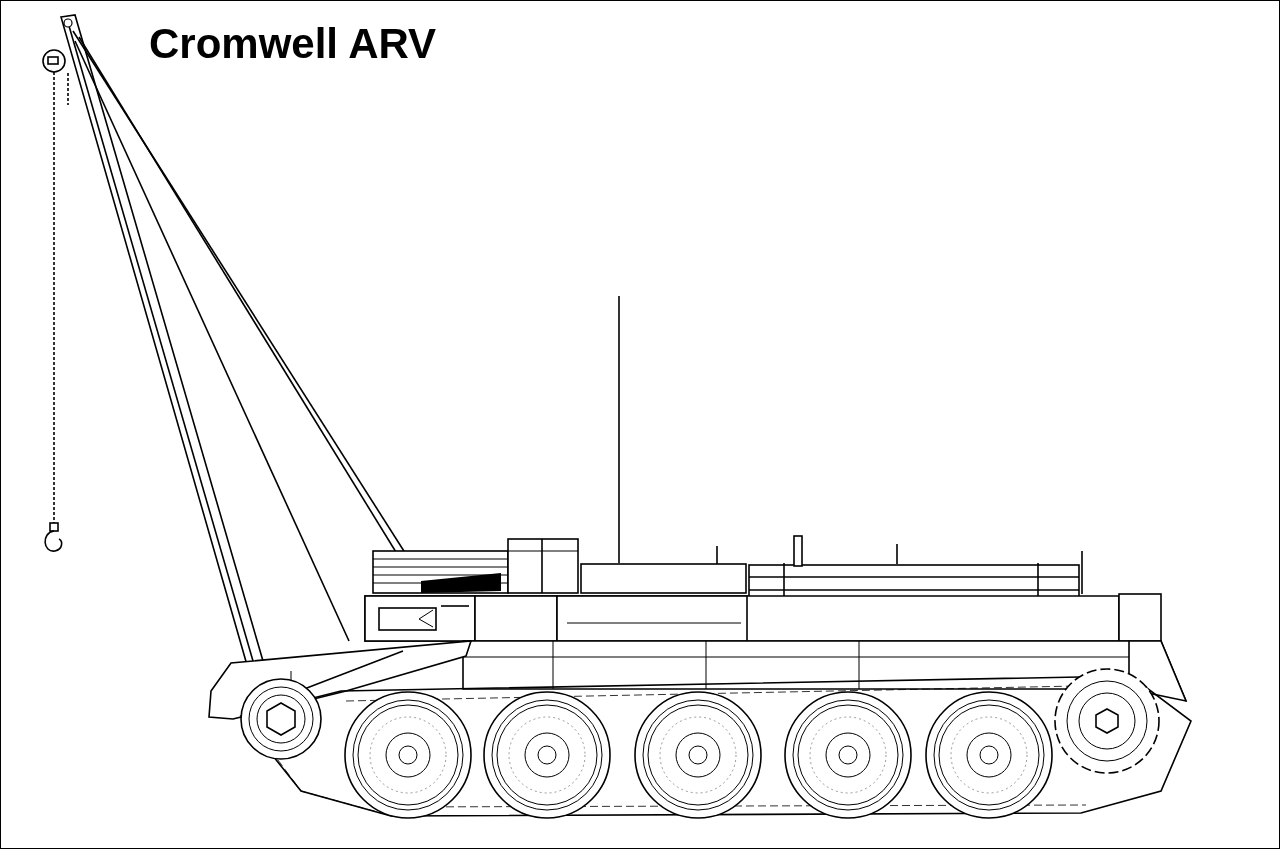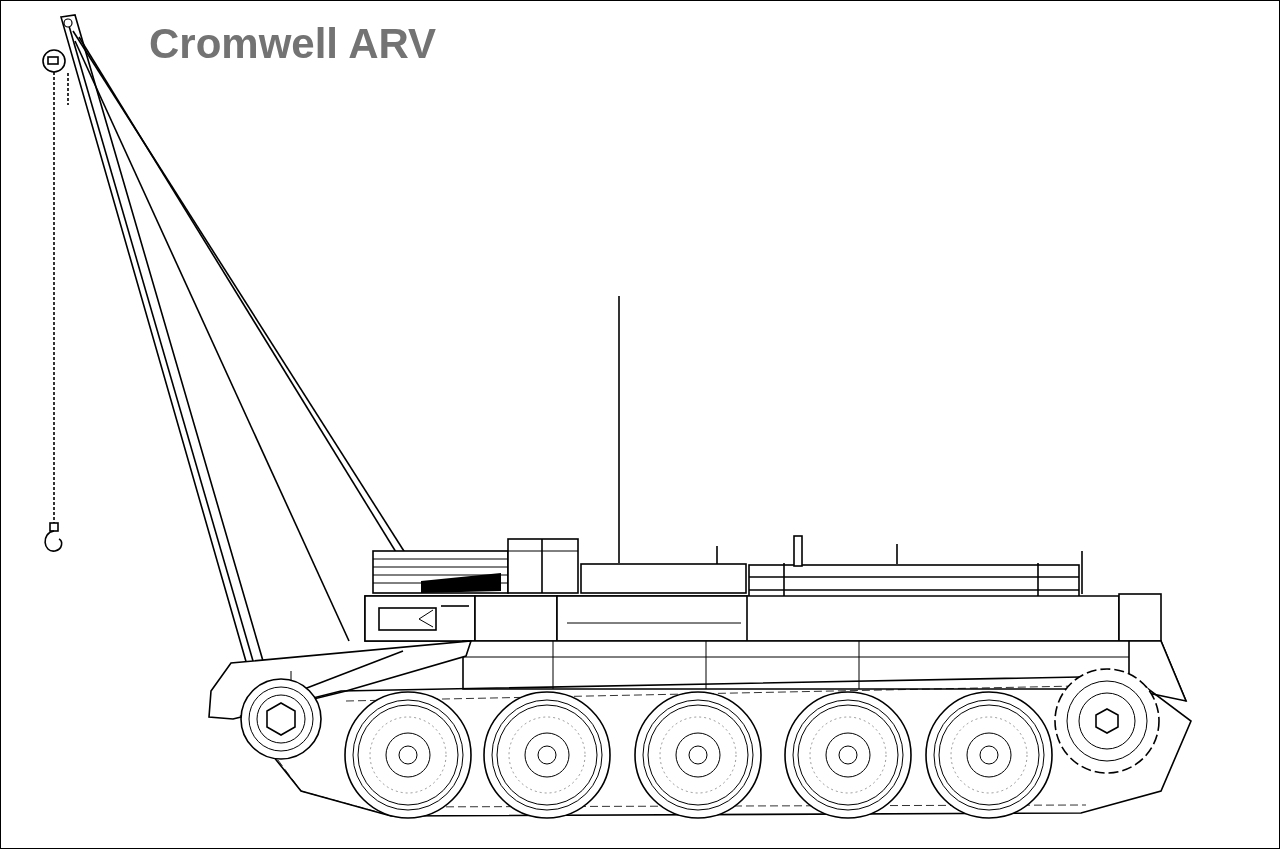--- a/index.html
+++ b/index.html
@@ -1,17 +1,17 @@
 <!DOCTYPE html>
 <html><head>
 <meta charset="utf-8">
 <style>
   html,body{margin:0;padding:0;background:#fff;}
   #frame{position:relative;width:1278px;height:847px;border:1px solid #000;background:#fff;overflow:hidden;}
-  #title{position:absolute;left:148px;top:22px;font-family:"Liberation Sans",sans-serif;font-weight:bold;font-size:42px;color:#737373;letter-spacing:0px;line-height:1;}
+  #title{position:absolute;left:148px;top:22px;font-family:"Liberation Sans",sans-serif;font-weight:bold;font-size:42px;color:#000000;letter-spacing:0px;line-height:1;}
   svg{position:absolute;left:0;top:0;}
   .l{stroke:#000;fill:none;stroke-width:1.6;}
   .t{stroke:#000;fill:none;stroke-width:1;}
   .w{stroke:#000;fill:#fff;stroke-width:1.6;}
   .thin{stroke:#555;fill:none;stroke-width:0.6;stroke-dasharray:2 3;}
   .dot{fill:#fff;stroke:#000;stroke-width:1.2;}
 </style>
 </head>
 <body>
 

